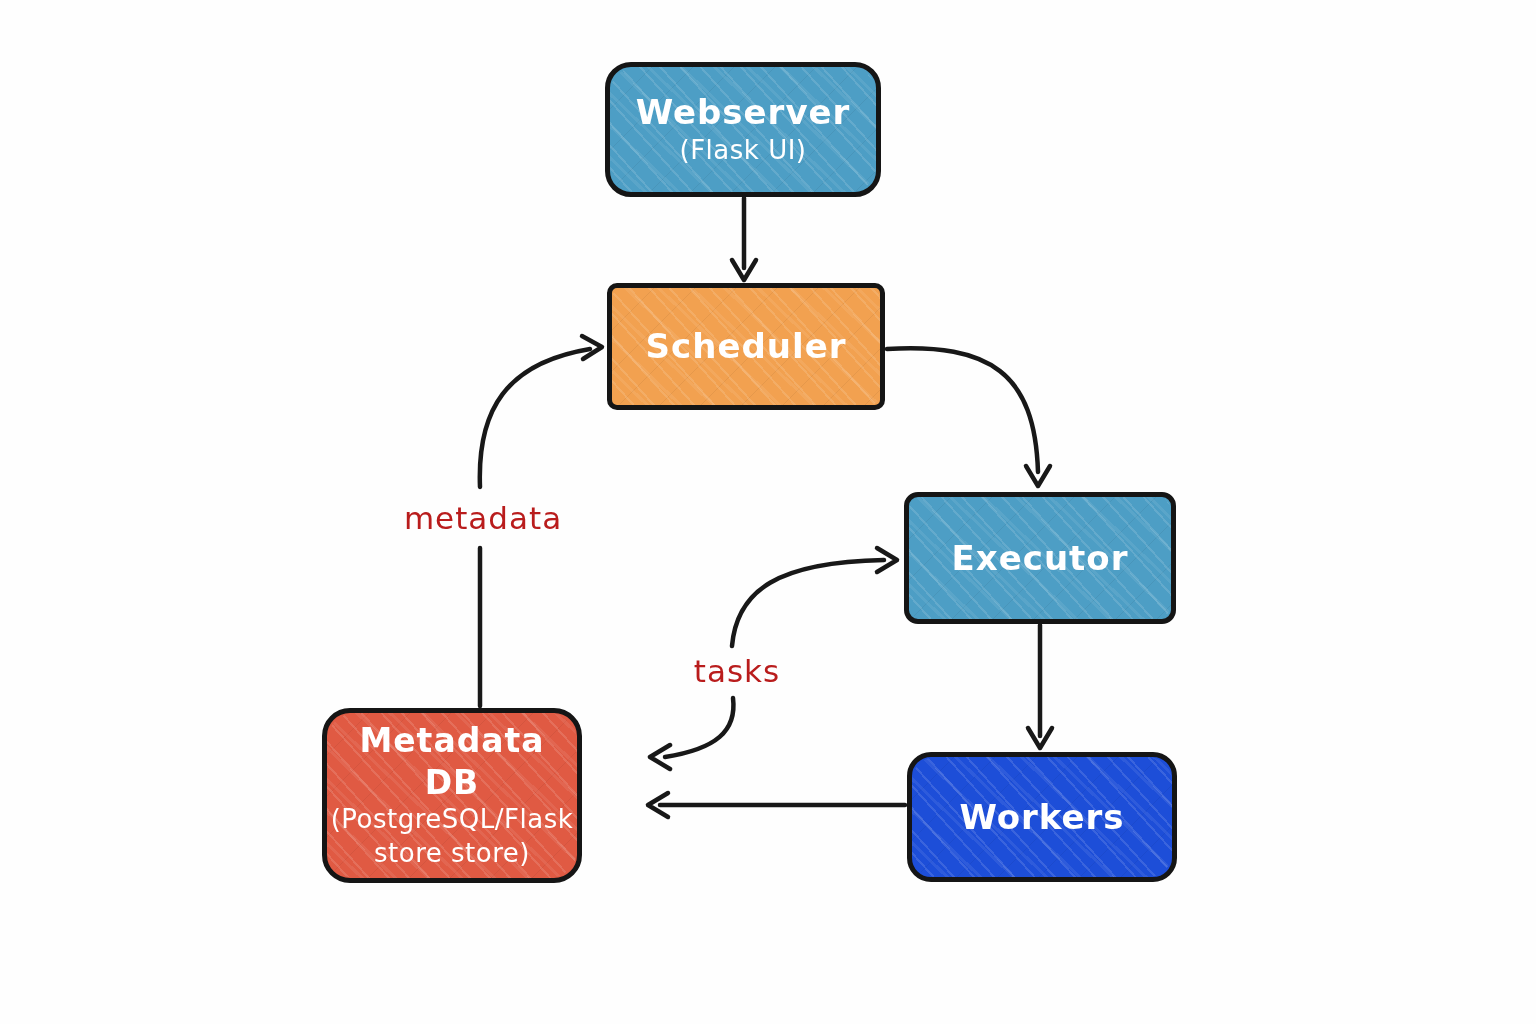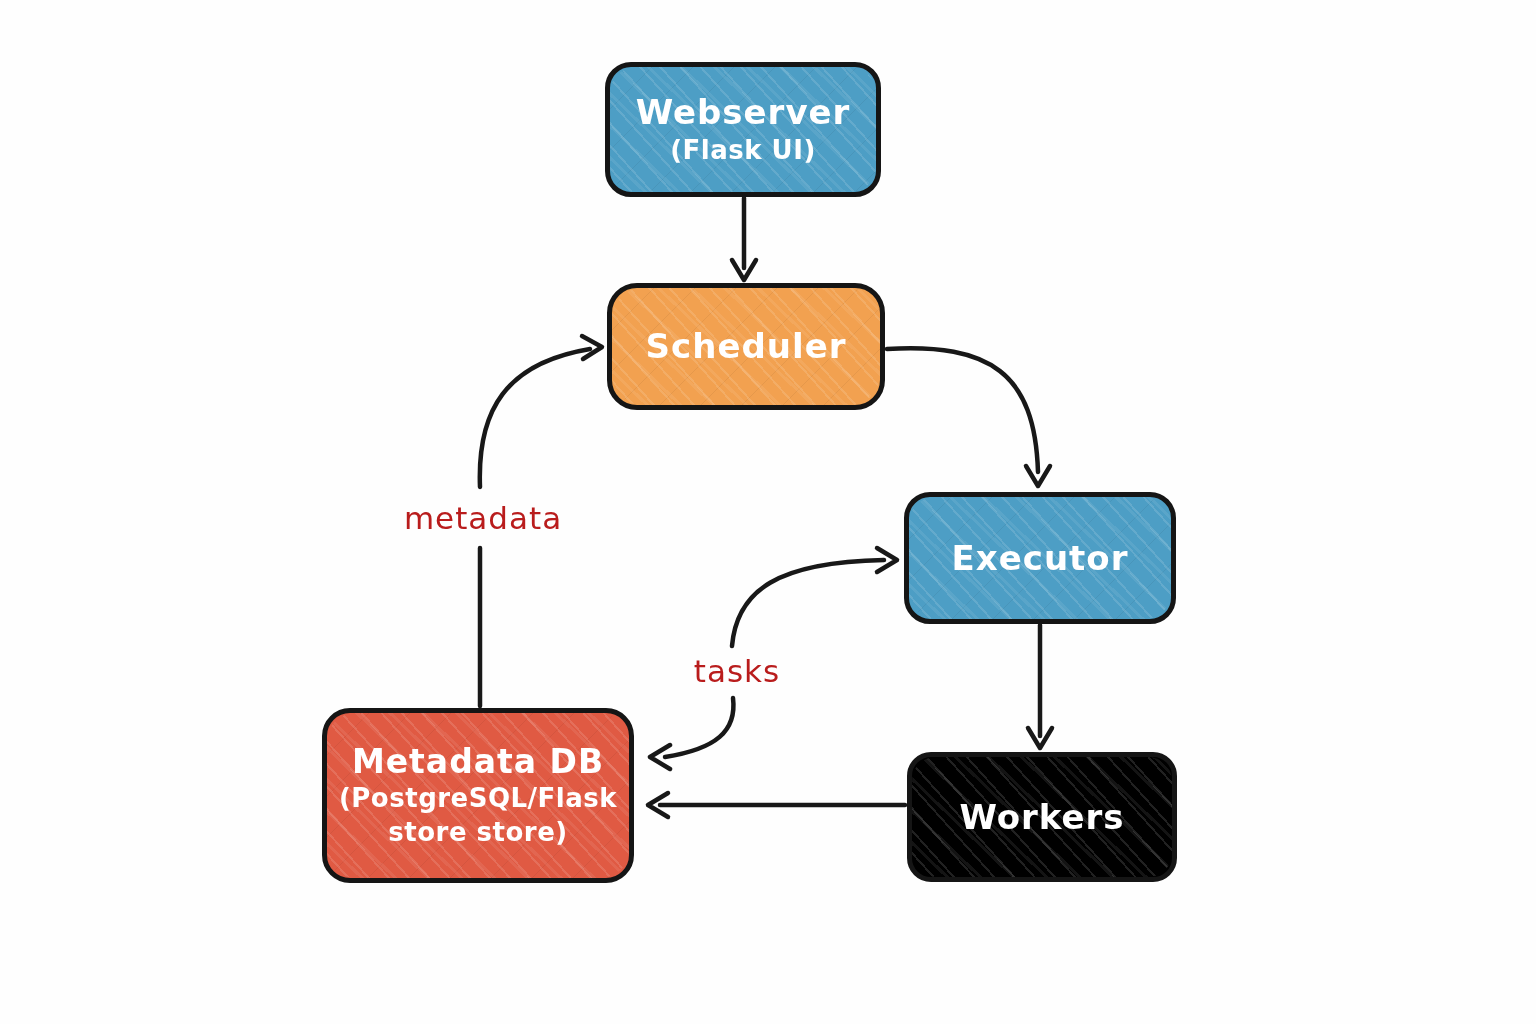--- a/index.html
+++ b/index.html
@@ -16,21 +16,21 @@
     color:#ffffff;text-align:center;padding:17px 10px;
   }
   .node::before{ 
     content:"";position:absolute;inset:0;border-radius:inherit;pointer-events:none;
     background:
       repeating-linear-gradient(48deg, rgba(255,255,255,0.13) 0 2px, transparent 2px 15px),
       repeating-linear-gradient(44deg, rgba(255,255,255,0.08) 0 3px, transparent 3px 23px),
       repeating-linear-gradient(135deg, rgba(0,0,0,0.05) 0 1px, transparent 1px 29px);
   }
   .node-title{font-size:34px;font-weight:700;line-height:1.25;letter-spacing:1px;position:relative;}
-  .node-sub{font-size:26px;font-weight:700;line-height:1.3;letter-spacing:0.5px;position:relative;}
+  .node-sub{font-size:26px;font-weight:400;line-height:1.3;letter-spacing:0.5px;position:relative;}
   .edge-label{
     position:absolute;transform:translate(-50%,-50%);
     font-size:31px;color:#b91c1c;letter-spacing:1px;white-space:nowrap;
   }
 </style>
 </head>
 <body>
 
 <div class="canvas">
 
@@ -70,33 +70,33 @@
       <path d="M 733 698 C 737 731 716 749 665 757"></path>
       <path d="M 670 745 L 650 757 L 670 769"></path>
     </g>
   </svg>
 
   <div class="node" style="left: 605px; top: 62px; width: 276px; height: 135px; background-color: rgb(77, 158, 197);">
     <div class="node-title">Webserver</div>
     <div class="node-sub">(Flask UI)</div>
   </div>
 
-  <div class="node" style="left: 607px; top: 283px; width: 278px; height: 127px; border-radius: 30px; background-color: rgb(242, 161, 80);">
+  <div class="node" style="left: 607px; top: 283px; width: 278px; height: 127px; border-radius: 10px; background-color: rgb(242, 161, 80);">
     <div class="node-title">Scheduler</div>
   </div>
 
-  <div class="node" style="left: 904px; top: 492px; width: 272px; height: 132px; background-color: rgb(77, 158, 197);">
+  <div class="node" style="left: 904px; top: 492px; width: 272px; height: 132px; background-color: rgb(77, 158, 197); border-radius: 14px;">
     <div class="node-title">Executor</div>
   </div>
 
-  <div class="node" style="left: 907px; top: 752px; width: 270px; height: 130px; border-radius: 24px; background-color: #000000;">
+  <div class="node" style="left: 907px; top: 752px; width: 270px; height: 130px; border-radius: 24px; background-color: #1d4ed8;">
     <div class="node-title">Workers</div>
   </div>
 
-  <div class="node" style="left: 322px; top: 708px; width: 312px; height: 175px; border-radius: 28px; background-color: rgb(224, 90, 67);">
+  <div class="node" style="left: 322px; top: 708px; width: 260px; height: 175px; border-radius: 28px; background-color: rgb(224, 90, 67);">
     <div class="node-title" style="font-size:33px">Metadata DB</div>
     <div class="node-sub">(PostgreSQL/Flask</div>
     <div class="node-sub">store store)</div>
   </div>
 
   <div class="edge-label" style="left:483px;top:518px">metadata</div>
   <div class="edge-label" style="left:737px;top:671px">tasks</div>
 
 </div>
 

